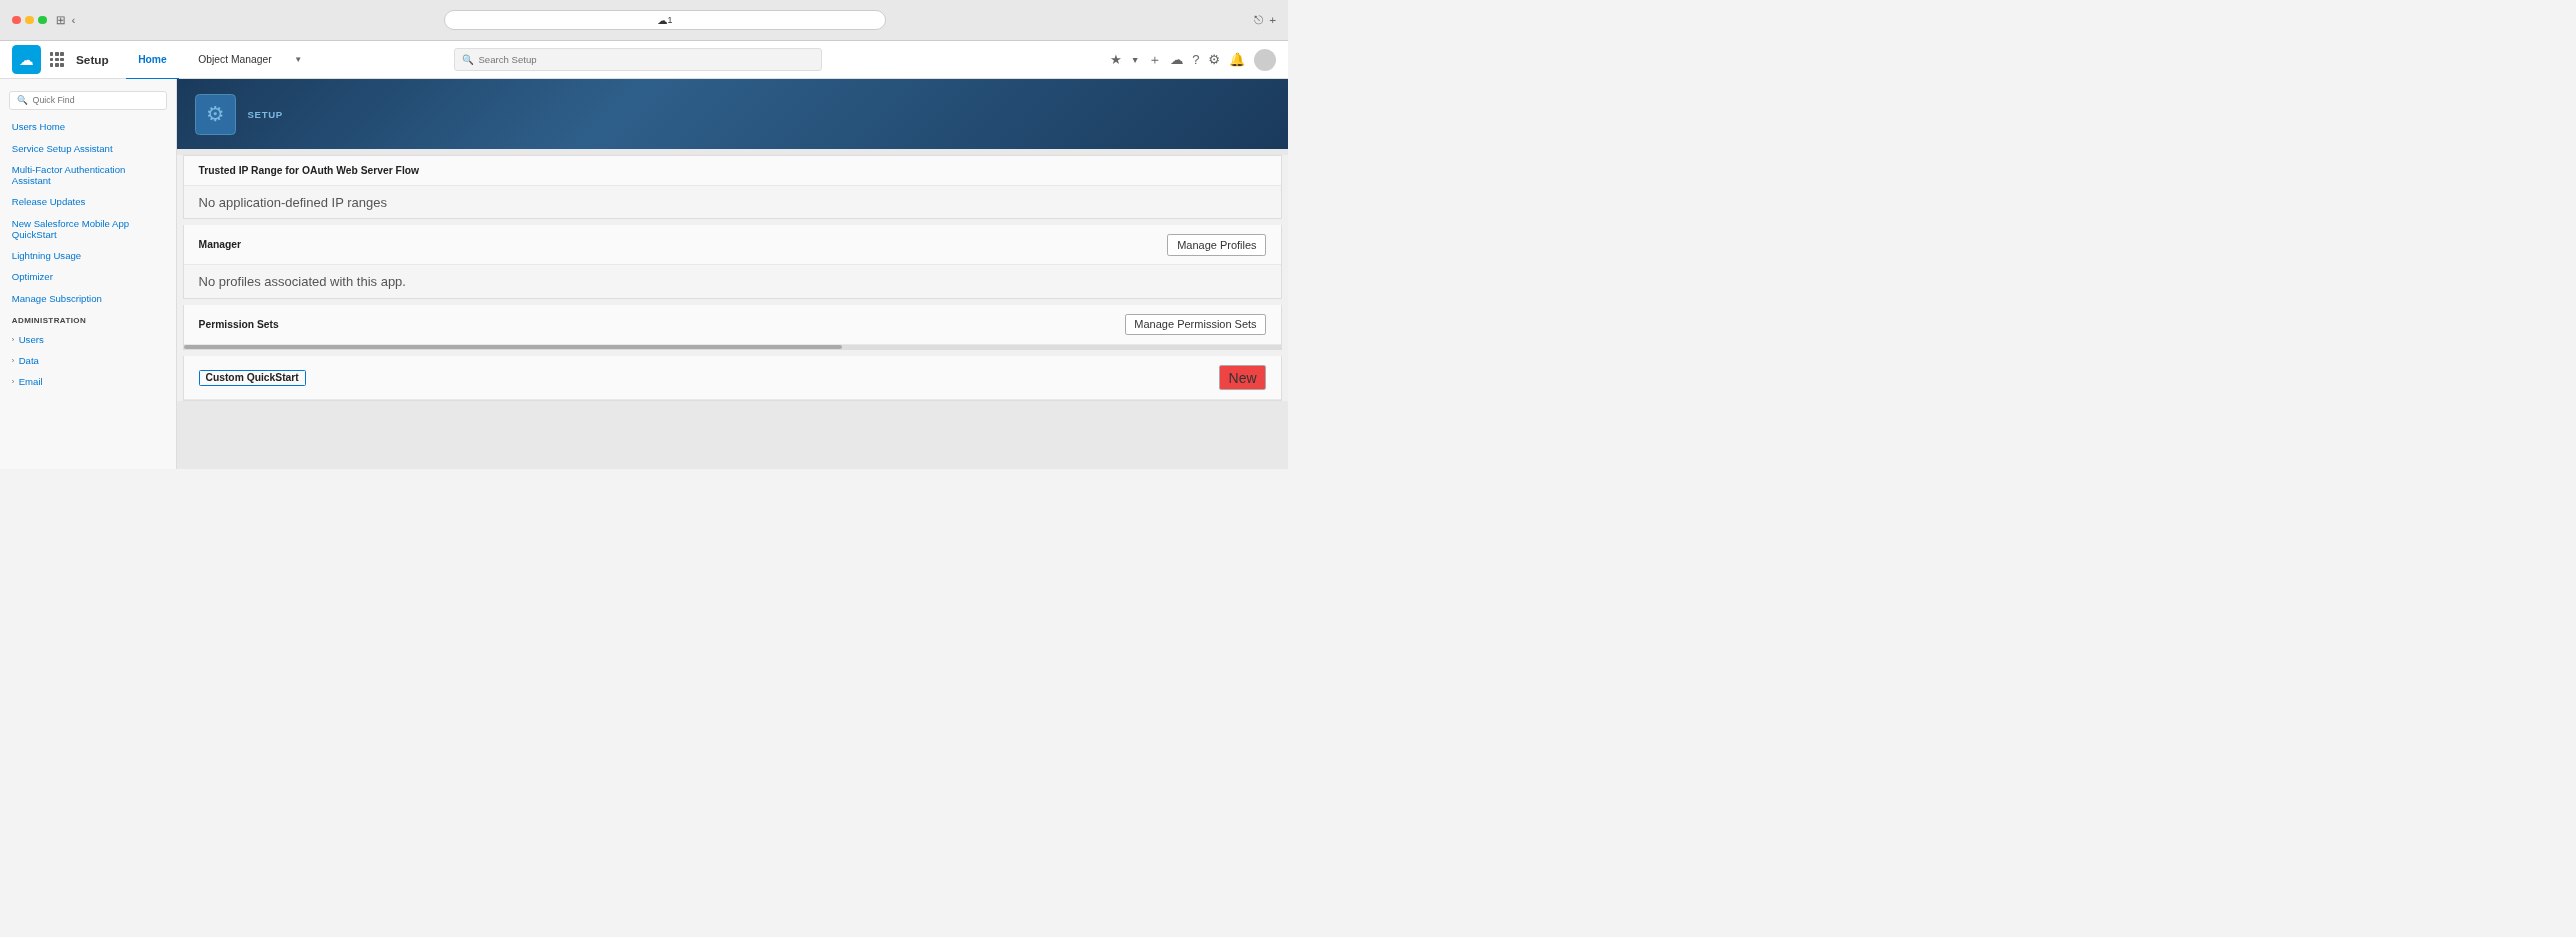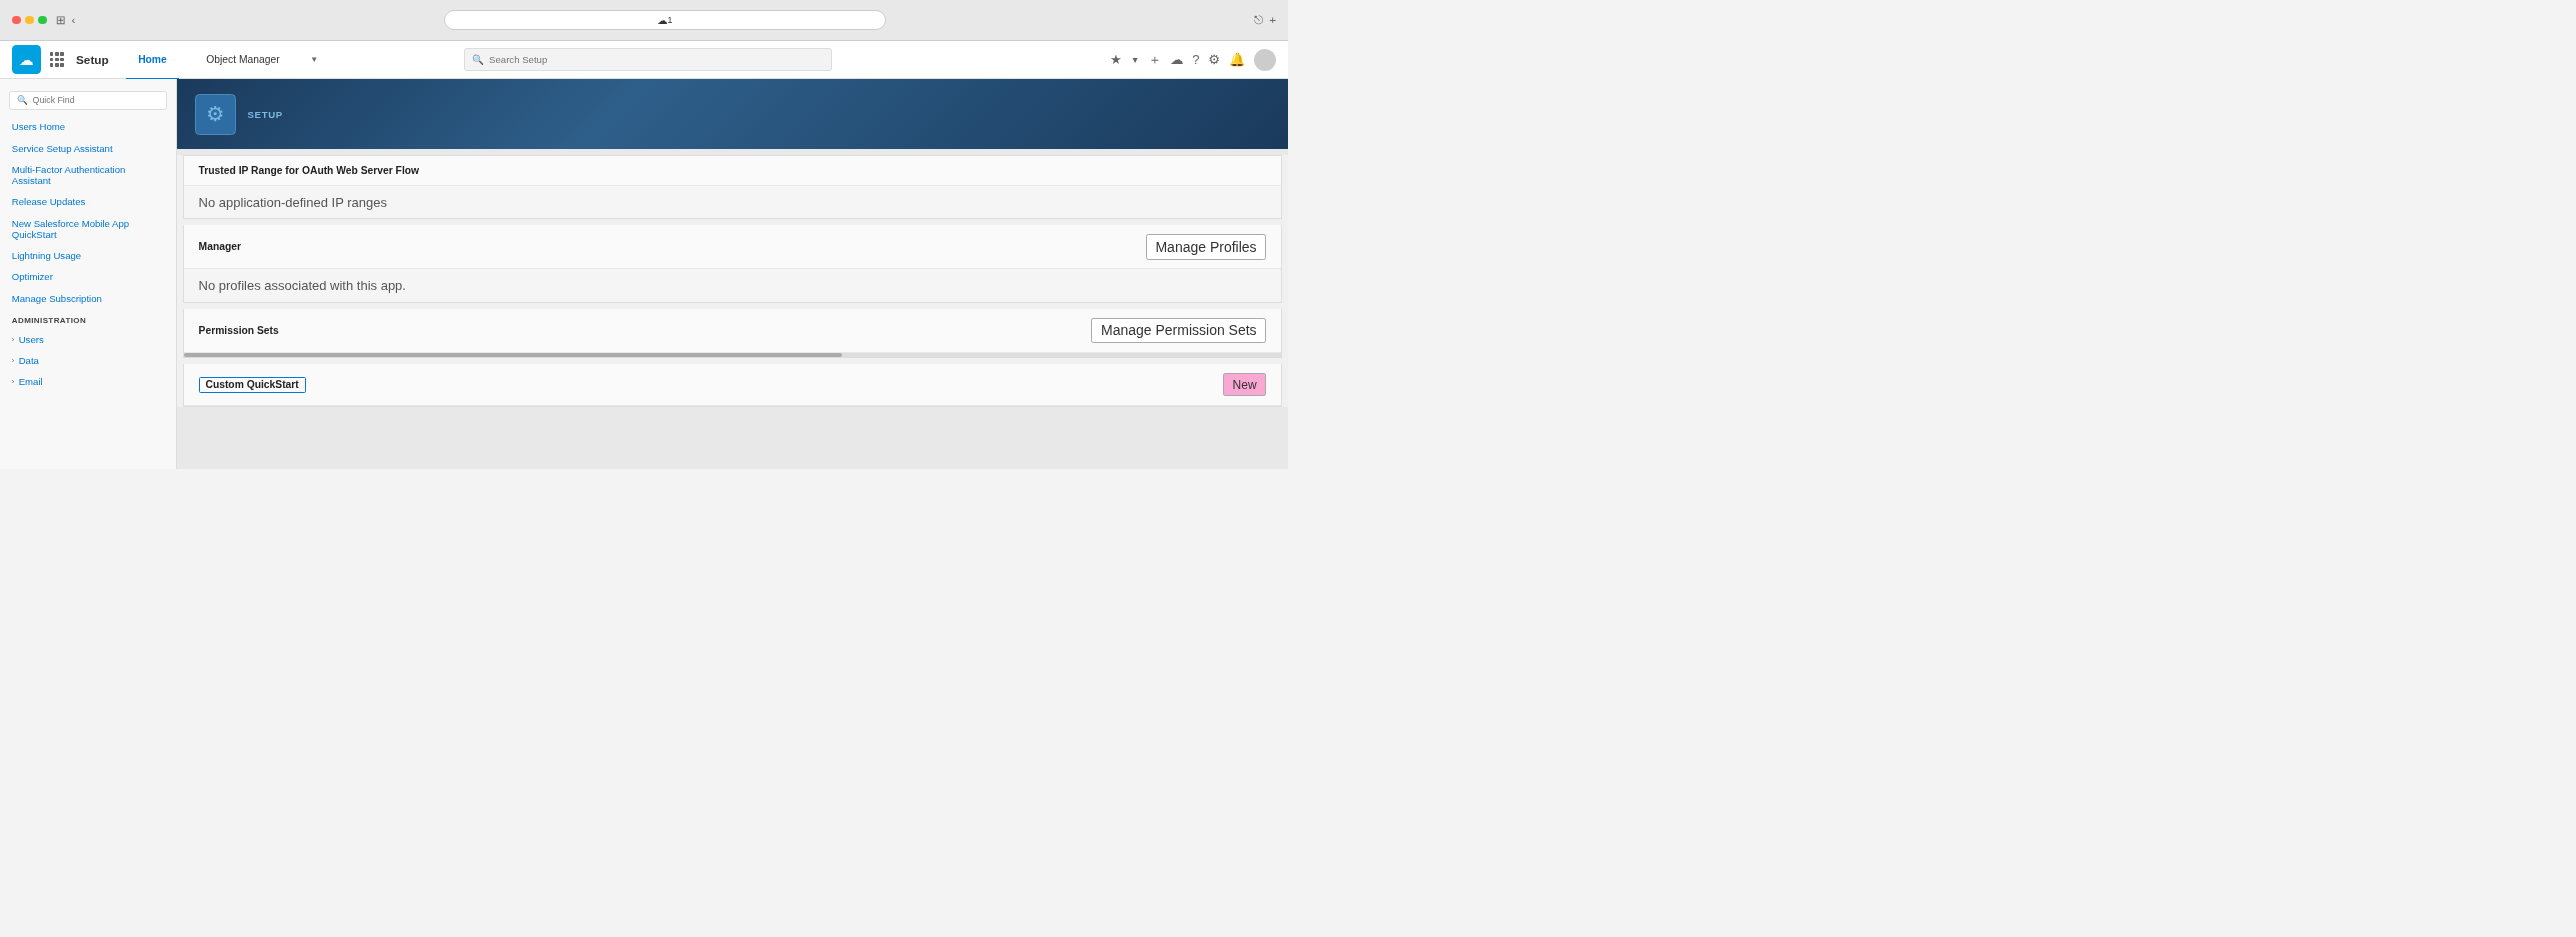--- a/index.html
+++ b/index.html
@@ -16,21 +16,21 @@
     .address-bar { flex: 1; background: white; border: 0.7px solid #ccc; border-radius: 14.7px; height: 20.6px; display: flex; align-items: center; justify-content: center; font-size: 8.8px; color: #333; max-width: 442px; margin: 0 auto; }
     .browser-actions { display: flex; gap: 5.9px; color: #666; font-size: 10.3px; }
 
     
     .sf-header { background: #fff; height: 38px; display: flex; align-items: center; padding: 0 11.8px; gap: 8.8px; border-bottom: 0.7px solid #ddd; }
     .sf-logo { width: 29px; height: 29px; background: #00a1e0; border-radius: 4.4px; display: flex; align-items: center; justify-content: center; }
     .sf-logo-cloud { color: white; font-size: 14.7px; }
     .sf-dots { display: grid; grid-template-columns: repeat(3, 1fr); gap: 1.5px; width: 14.7px; }
     .sf-dot { width: 3.7px; height: 3.7px; background: #666; border-radius: 0.7px; }
     .sf-setup-label { font-size: 11.8px; font-weight: 600; color: #333; margin-left: 2.9px; }
-    .sf-nav-tabs { display: flex; gap: 16px; margin-left: 8.8px; }
+    .sf-nav-tabs { display: flex; gap: 8px; margin-left: 8.8px; }
     .sf-tab { padding: 0 11.8px; height: 38px; display: flex; align-items: center; font-size: 10.3px; color: #333; cursor: pointer; border-bottom: 1.5px solid transparent; }
     .sf-tab.active { border-bottom: 1.5px solid #0176d3; color: #0176d3; font-weight: 600; }
     .sf-search-bar { flex: 1; max-width: 368px; margin: 0 auto; background: #f3f3f3; border: 0.7px solid #ddd; border-radius: 2.9px; height: 23.6px; display: flex; align-items: center; padding: 0 7.4px; gap: 4.4px; }
     .sf-search-bar input { border: none; background: transparent; font-size: 9.6px; outline: none; flex: 1; }
     .sf-header-icons { display: flex; gap: 8.8px; align-items: center; margin-left: auto; }
     .sf-header-icon { font-size: 13.2px; color: #666; cursor: pointer; }
     .sf-avatar { width: 22px; height: 22px; border-radius: 50%; background: #ccc; overflow: hidden; }
 
     
     .main-layout { display: flex; height: calc(469px - 79px); }
@@ -56,22 +56,22 @@
     
     .content-sections { background: #f0f0f0; padding: 0; }
     .section { background: white; margin: 0; border: 0.7px solid #ddd; border-top: none; }
     .section:first-child { border-top: 0.7px solid #ddd; margin-top: 5.9px; }
     .section + .section { margin-top: 5.9px; }
     .section-header { display: flex; align-items: center; justify-content: space-between; padding: 8.8px 14.7px; border-bottom: 0.7px solid #e8e8e8; background: #fafafa; }
     .section-title { font-size: 10.3px; font-weight: 700; color: #222; }
     .section-title.outlined { border: 1.5px solid #0176d3; padding: 1.5px 5.9px; border-radius: 1.5px; }
     .section-body { padding: 8.8px 14.7px; background: #f5f5f5; }
     .section-body-text { font-size: 13px; color: #555; }
-    .btn-manage { background: white; border: 0.7px solid #aaa; border-radius: 2.2px; padding: 3.7px 8.8px; font-size: 14px; color: #333; cursor: pointer; }
-    .btn-new { background: #f9a8d4; border: 0.7px solid #aaa; border-radius: 2.2px; padding: 3.7px 8.8px; font-size: 12px; color: #333; cursor: pointer; font-weight: 500; }
+    .btn-manage { background: white; border: 0.7px solid #aaa; border-radius: 2.2px; padding: 3.7px 8.8px; font-size: 11px; color: #333; cursor: pointer; }
+    .btn-new { background: #ef4444; border: 0.7px solid #aaa; border-radius: 2.2px; padding: 3.7px 8.8px; font-size: 14px; color: #333; cursor: pointer; font-weight: 500; }
 
     
     .content-area::-webkit-scrollbar { width: 4.4px; }
     .content-area::-webkit-scrollbar-thumb { background: #bbb; border-radius: 2.2px; }
 
     
     .scroll-indicator { height: 4.4px; background: #ddd; position: relative; }
     .scroll-thumb { position: absolute; left: 0; width: 60%; height: 4.4px; background: #aaa; border-radius: 2.2px; }
   </style>
 </head>

